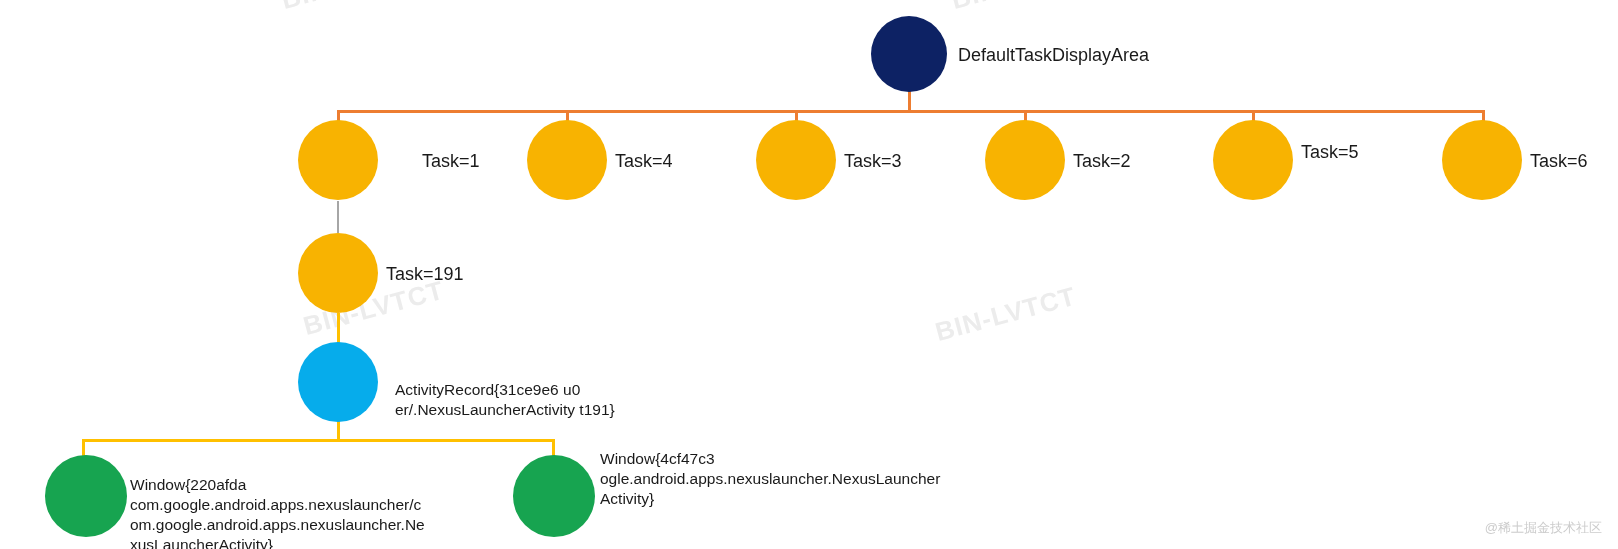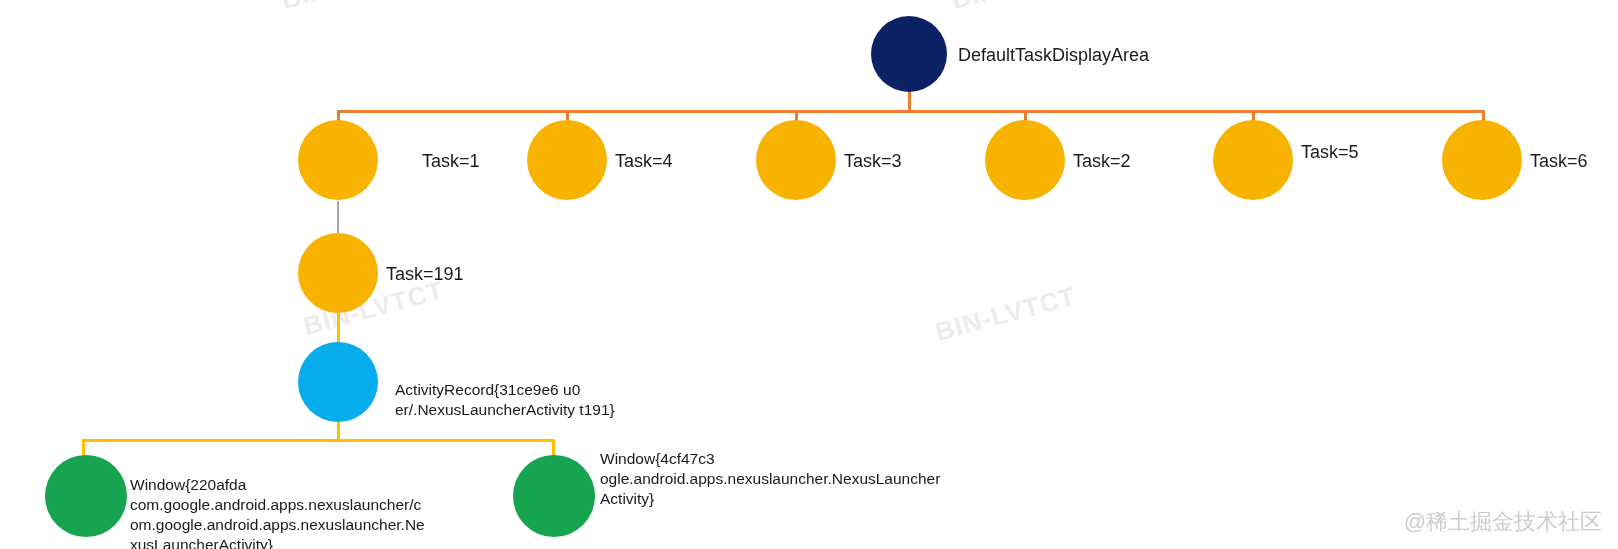--- a/index.html
+++ b/index.html
@@ -23,21 +23,21 @@
   .lbl-block{
     position:absolute;font-size:15.5px;line-height:20px;white-space:nowrap;
   }
   .lbl-block div{height:20px;}
   .wm{
     position:absolute;color:#ececec;font-size:26px;letter-spacing:1px;
     transform:rotate(-15deg);transform-origin:left top;user-select:none;
     font-weight:bold;
   }
   .credit{
-    position:absolute;right:16px;bottom:12px;color:#cccccc;font-size:22px;
+    position:absolute;right:16px;bottom:12px;color:#cccccc;font-size:13px;
     user-select:none;
   }
 </style>
 </head>
 <body>
 
 <div id="stage">
 
   <div class="wm" style="left:278px;top:-14px;">BIN-LVTCT</div>
   <div class="wm" style="left:948px;top:-14px;">BIN-LVTCT</div>

